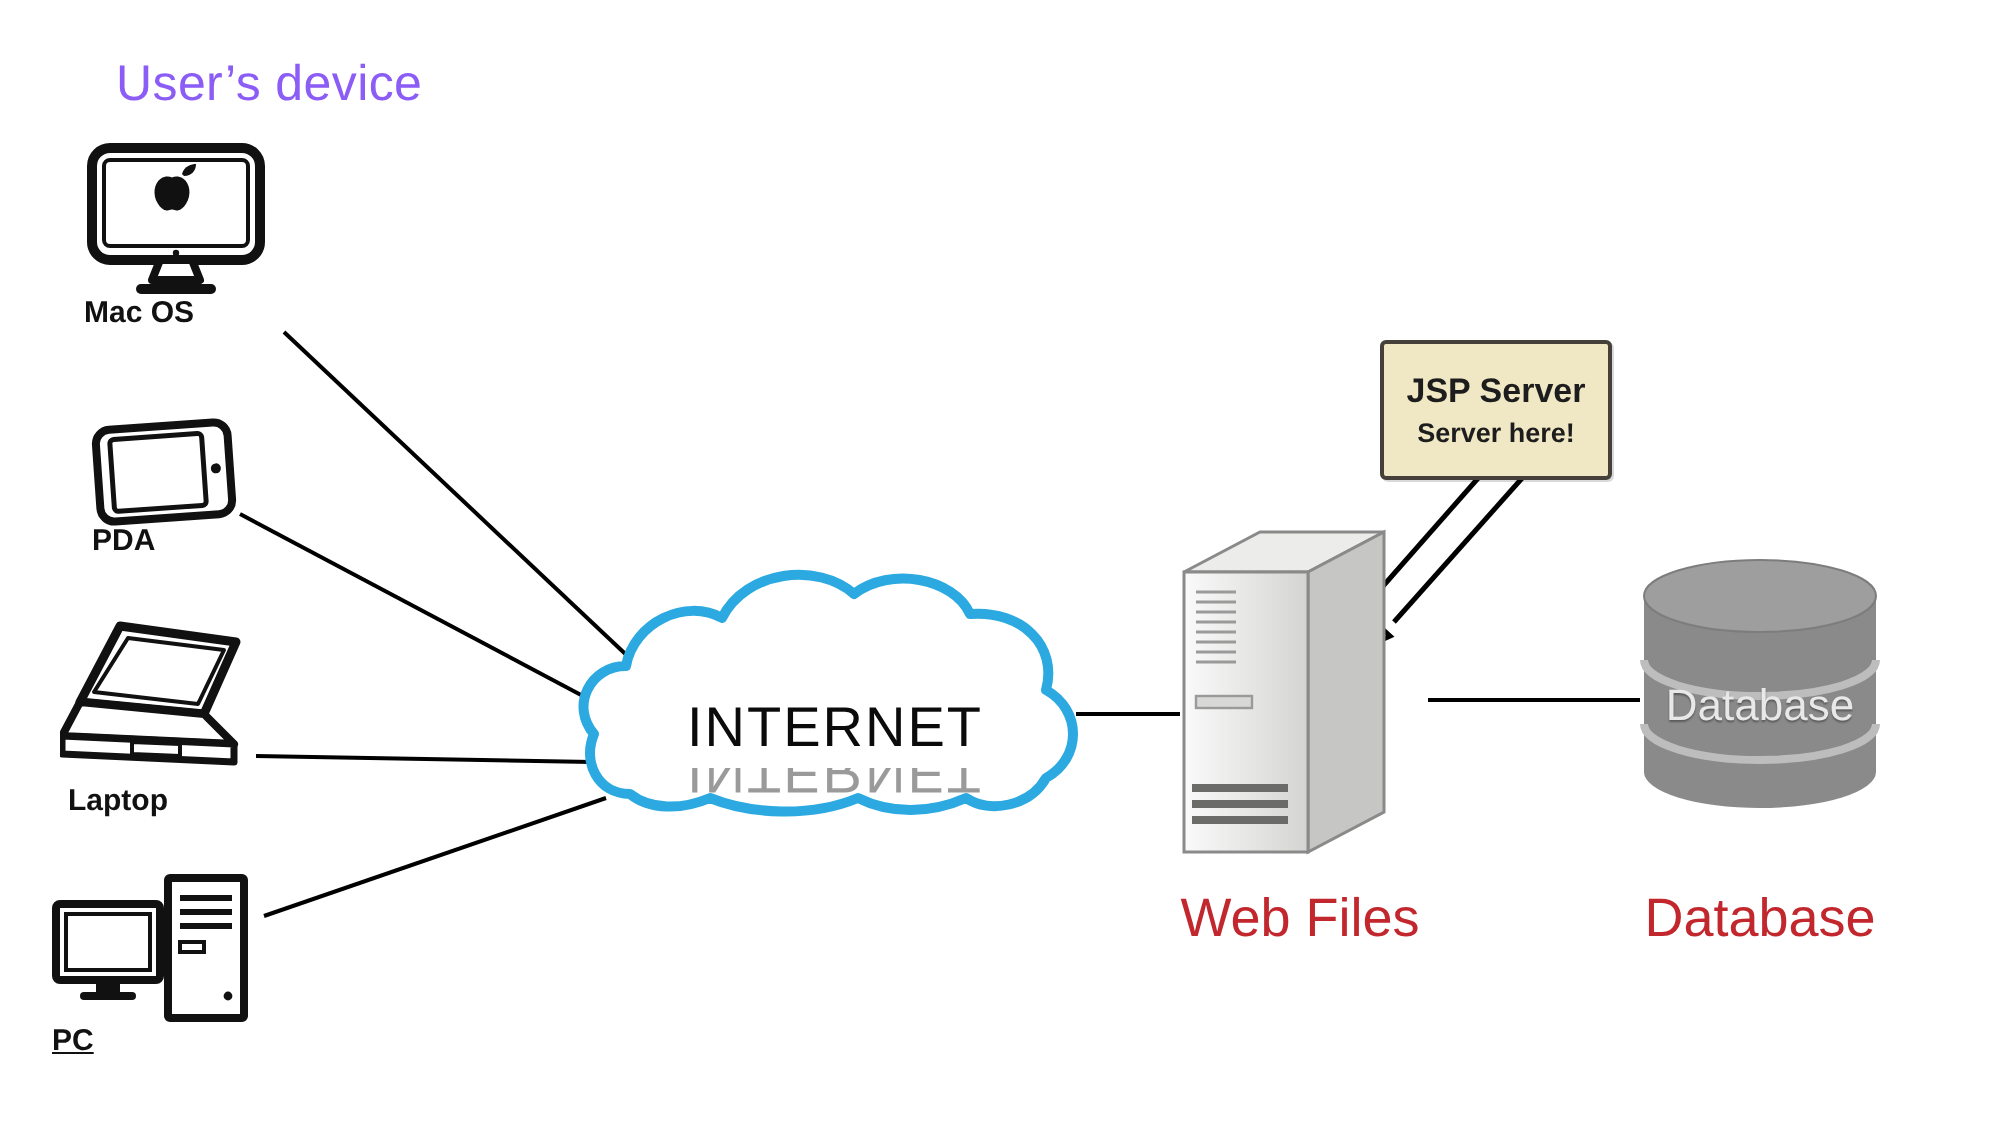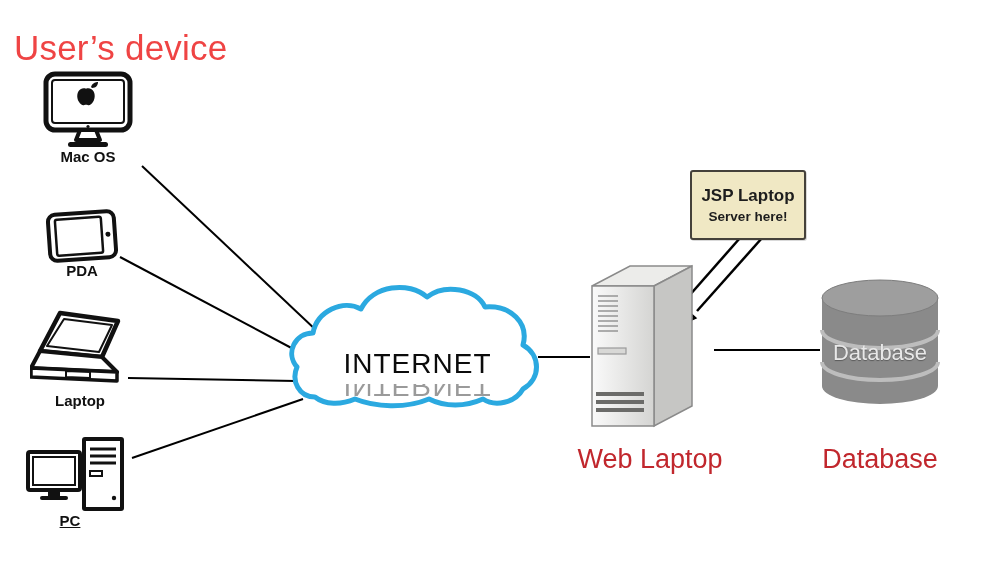--- a/index.html
+++ b/index.html
@@ -1,21 +1,21 @@
 <!DOCTYPE html>
 <html><head>
 <meta charset="utf-8">
 <style>
   html,body{margin:0;padding:0;background:#fff;}
   body{font-family:"Liberation Sans",sans-serif;}
   .canvas{position:relative;width:1000px;height:572px;background:#fff;overflow:hidden;}
   .abs{position:absolute;}
   .layer{position:absolute;left:0;top:0;width:1000px;height:572px;pointer-events:none;}
-  .title-red{color:#ef4444;font-size:35px;letter-spacing:.2px;}
-  .dev-label{font-size:15px;font-weight:bold;color:#111;text-align:center;}
+  .title-red{color:#8b5cf6;font-size:25px;letter-spacing:.2px;margin-left:44px;}
+  .dev-label{font-size:15px;font-weight:bold;color:#111;}
   .internet-text{font-size:28px;color:#0b0b0b;letter-spacing:1px;text-align:center;font-weight:400;}
   .internet-reflect{overflow:hidden;opacity:.45;}
   .internet-reflect span{display:block;transform:scaleY(-1);font-size:28px;letter-spacing:1px;color:#222;text-align:center;margin-top:-14px;}
   .note-box{width:112px;height:66px;background:#F0E8C4;border:2px solid #45413a;border-radius:3px;
             display:flex;flex-direction:column;align-items:center;justify-content:center;gap:3px;
             box-shadow:1px 1px 0 rgba(0,0,0,.15);}
   .note-title{font-size:17px;font-weight:bold;color:#1d1d1d;}
   .note-sub{font-size:13.5px;font-weight:bold;color:#1d1d1d;}
   .caption-red{color:#C1272D;font-size:27px;text-align:center;}
   .db-text{font-size:22px;color:#E8E8E8;text-align:center;text-shadow:0 1px 1px rgba(0,0,0,.35);}
@@ -123,24 +123,24 @@
       <line x1="14" y1="66" x2="34" y2="66"></line>
       <line x1="14" y1="71" x2="34" y2="71"></line>
     </g>
     <rect x="14" y="88" width="28" height="6" fill="#d8d8d6" stroke="#9a9a9a" stroke-width="1.2"></rect>
     <g fill="#6b6b69">
       <rect x="12" y="132" width="48" height="4"></rect>
       <rect x="12" y="140" width="48" height="4"></rect>
       <rect x="12" y="148" width="48" height="4"></rect>
     </g>
   </svg>
-  <div class="abs caption-red" style="left:565px;top:444px;width:170px;">Web Laptop</div>
+  <div class="abs caption-red" style="left:565px;top:444px;width:170px;">Web Files</div>
 
   <div class="abs note-box" style="left:690px;top:170px;">
-    <div class="note-title">JSP Laptop</div>
+    <div class="note-title">JSP Server</div>
     <div class="note-sub">Server here!</div>
   </div>
 
   <svg class="abs" style="left:818px;top:278px;" width="124" height="132" viewBox="0 0 124 132">
     <path d="M4,20 L4,108 A58,18 0 0 0 120,108 L120,20 Z" fill="#8a8a8a"></path>
     <ellipse cx="62" cy="20" rx="58" ry="18" fill="#9e9e9e" stroke="#7d7d7d" stroke-width="1"></ellipse>
     <path d="M4,52 A58,18 0 0 0 120,52" fill="none" stroke="#bdbdbd" stroke-width="4"></path>
     <path d="M4,84 A58,18 0 0 0 120,84" fill="none" stroke="#bdbdbd" stroke-width="4"></path>
   </svg>
   <div class="abs db-text" style="left:820px;top:340px;width:120px;">Database</div>

